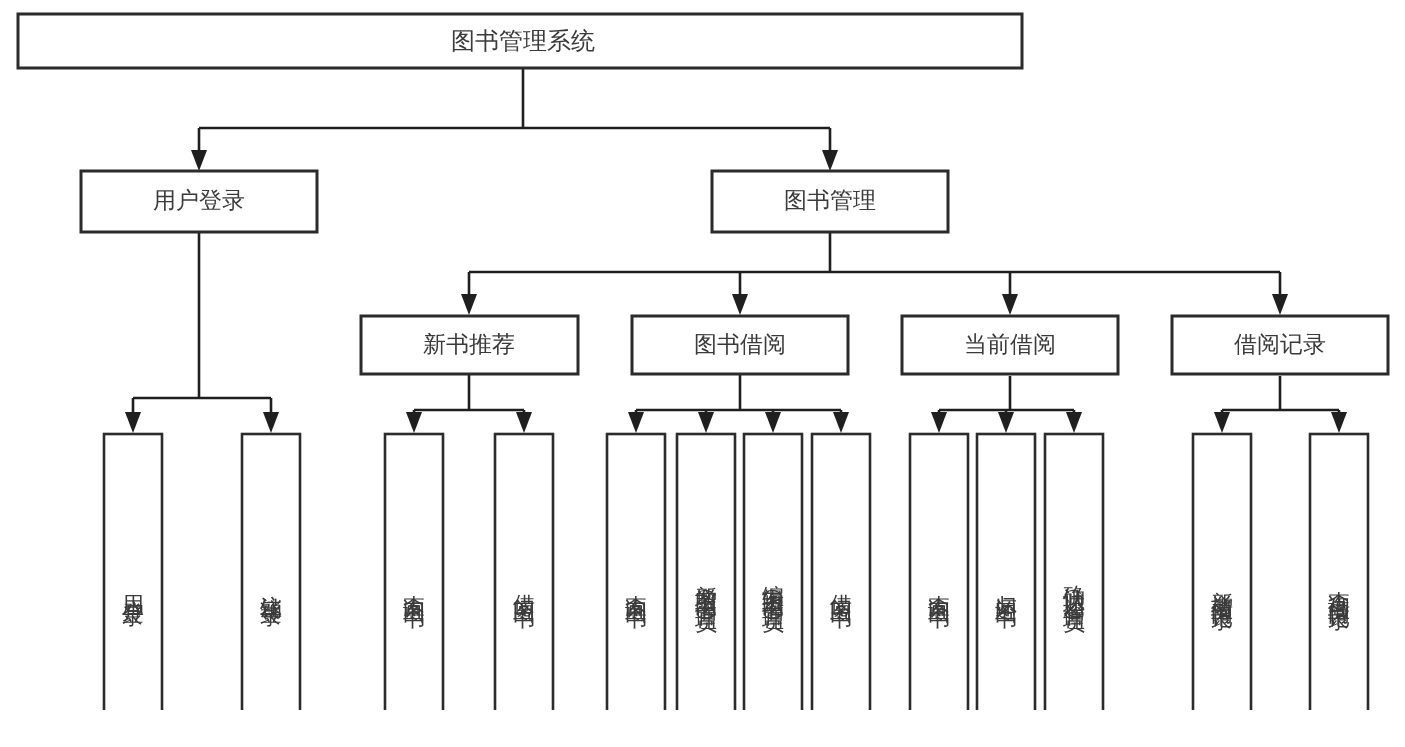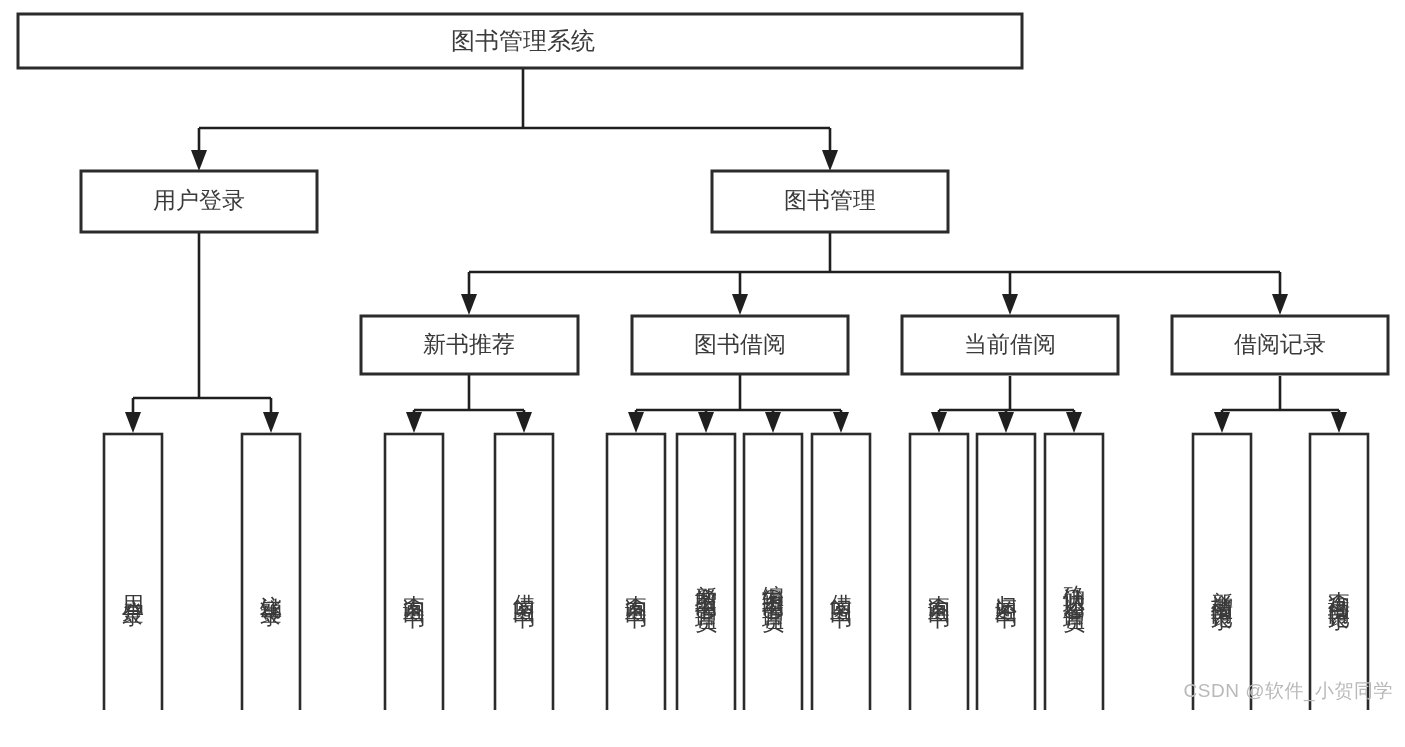--- a/index.html
+++ b/index.html
@@ -255,15 +255,14 @@
     <span class="leaf-label">确认归还（管理员）</span>
   </div>
 
   <div class="leaf-label-wrap" style="left:1193px; top:434px; width:58px; height:301px;">
     <span class="leaf-label">新增借阅记录</span>
   </div>
   <div class="leaf-label-wrap" style="left:1310px; top:434px; width:58px; height:301px;">
     <span class="leaf-label">查询借阅记录</span>
   </div>
 
-  <div class="watermark">CSDN @软件_小贺同学</div>
 
 </div>
 
 </body></html>

